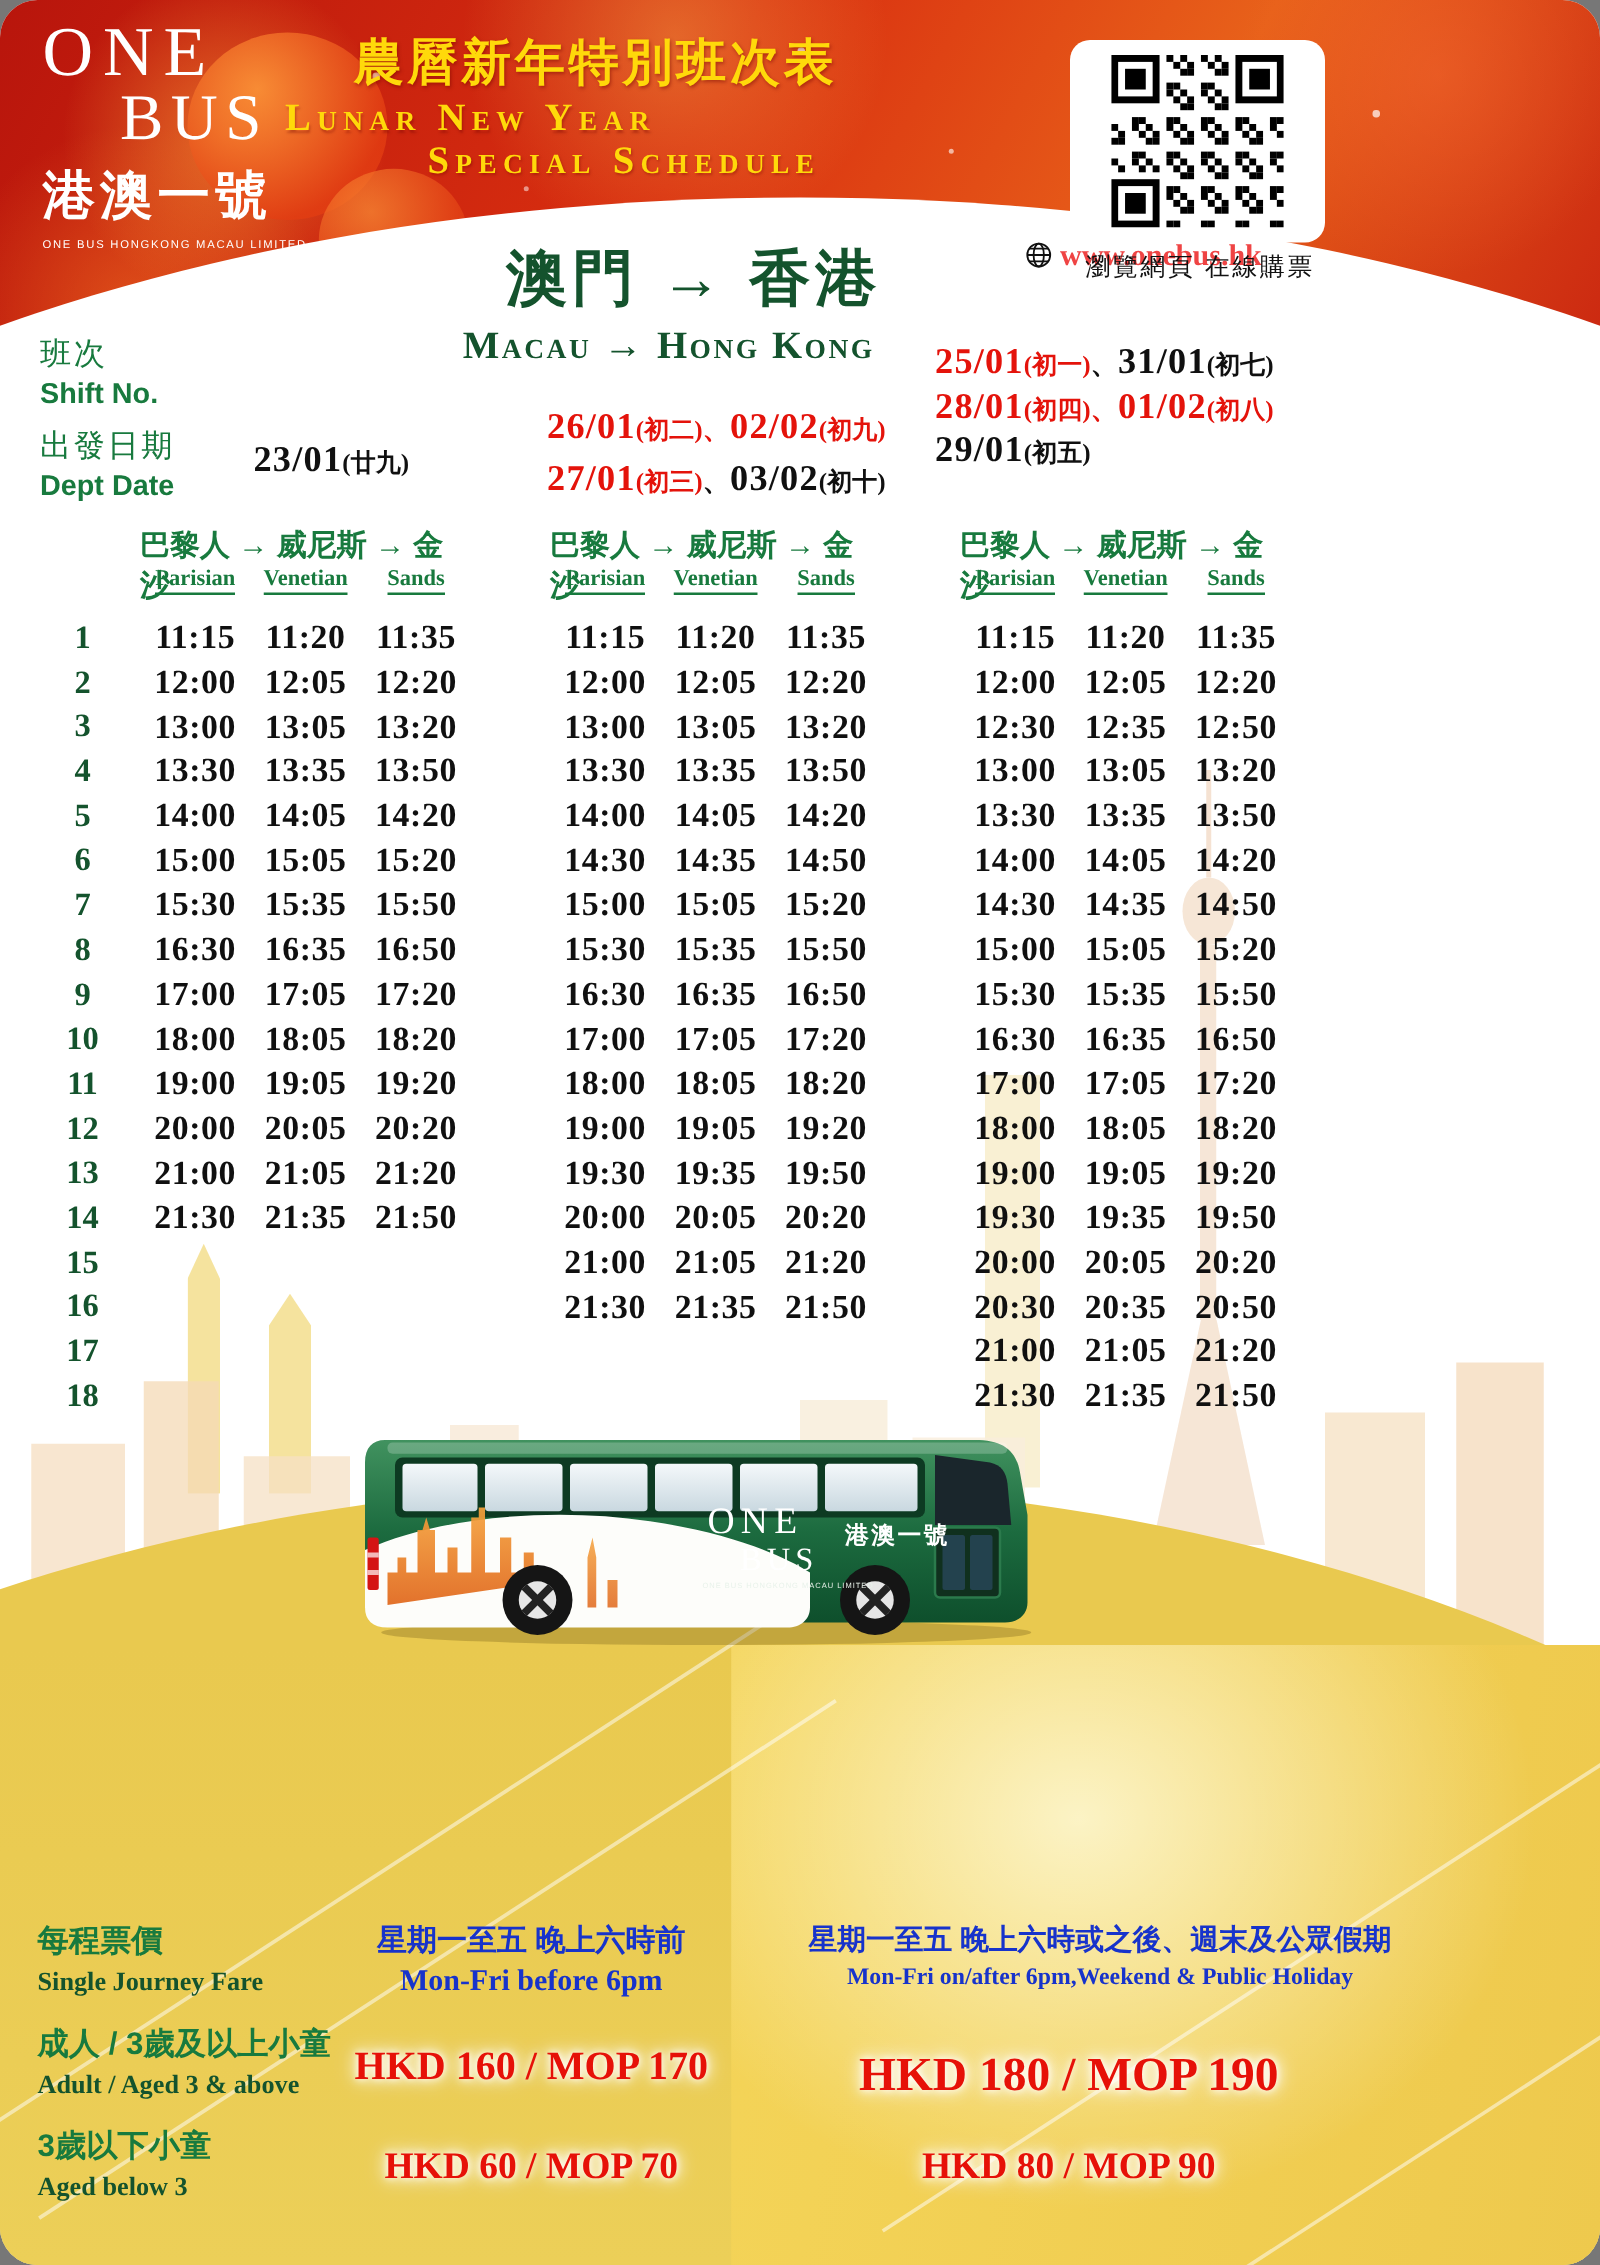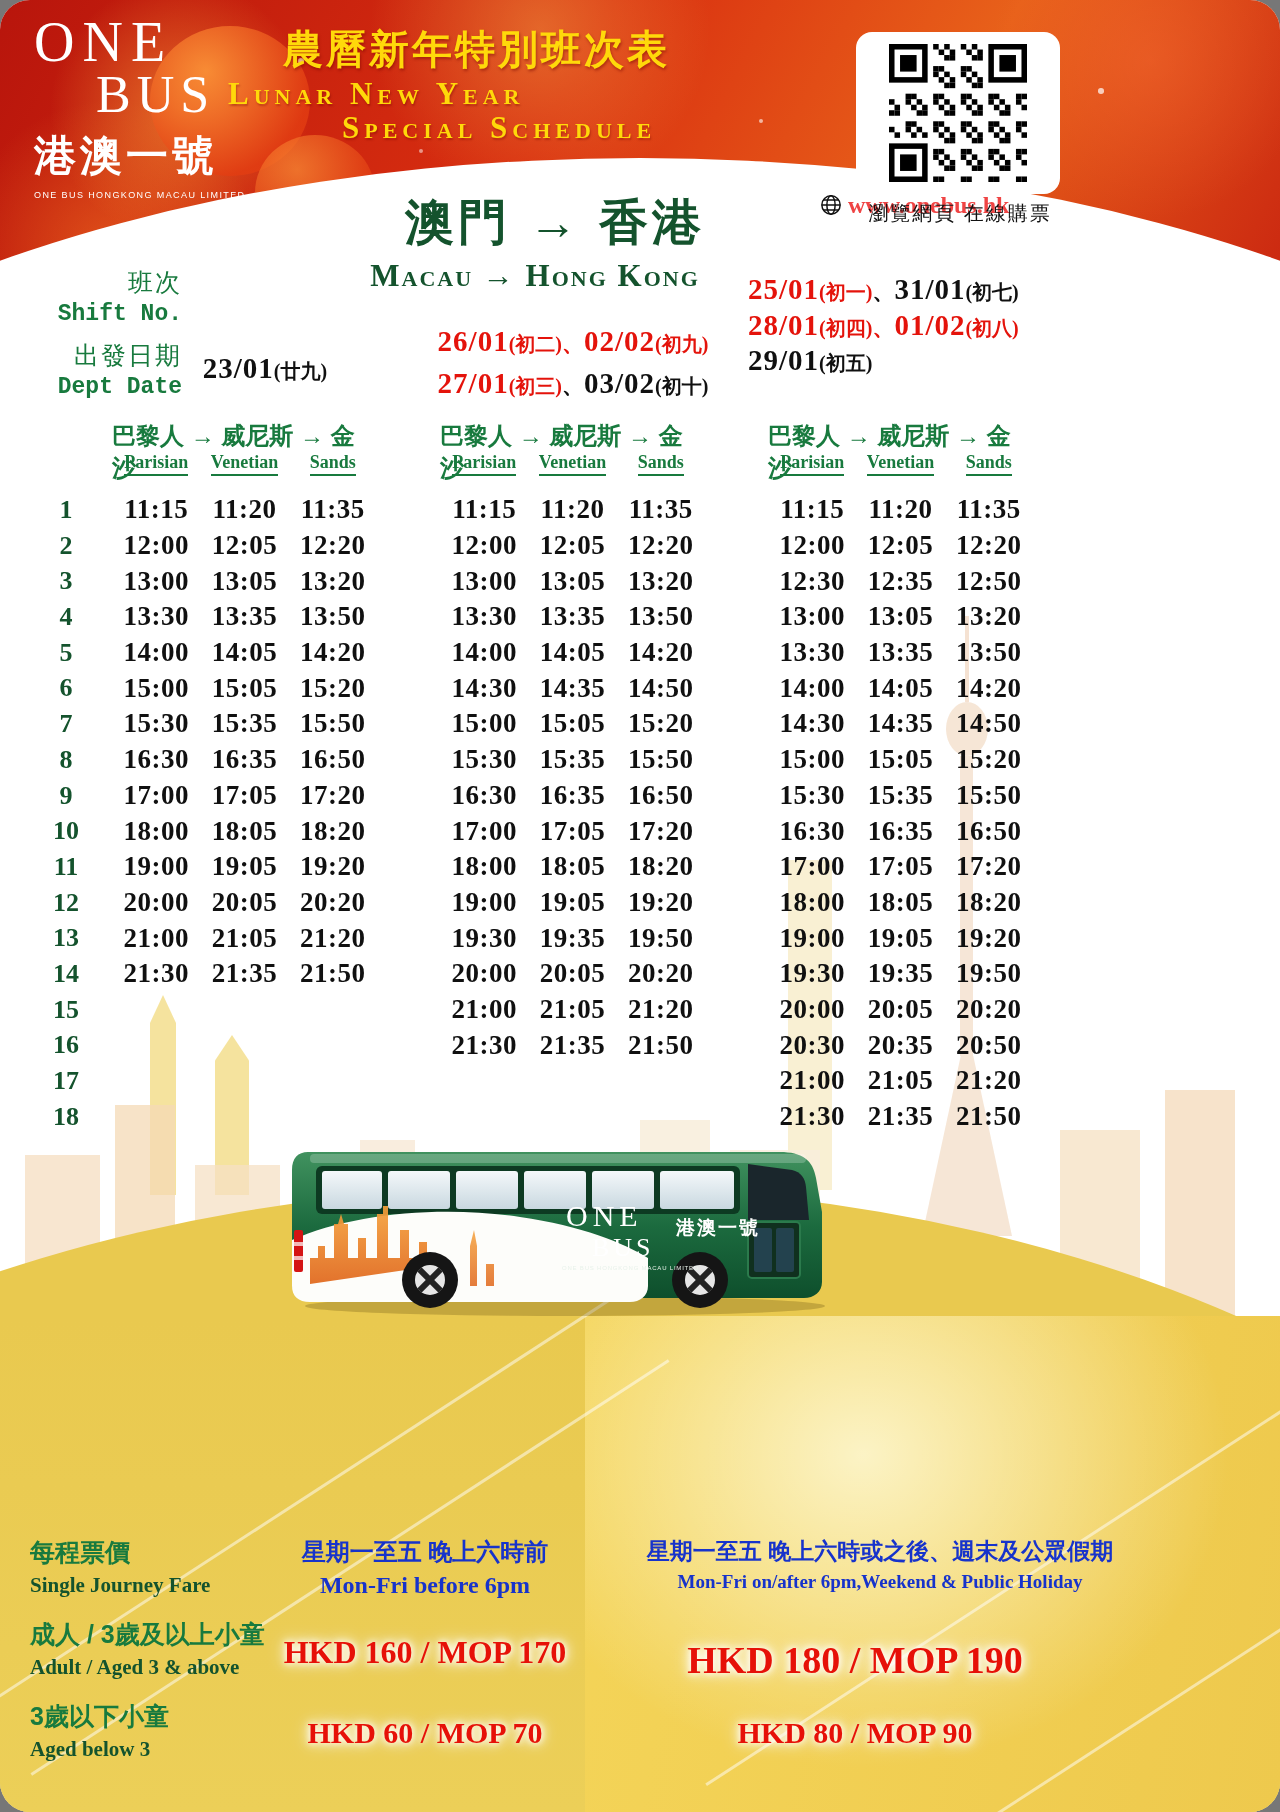--- a/index.html
+++ b/index.html
@@ -51,22 +51,22 @@
   .website-note{position:absolute;left:820px;top:200px;width:280px;text-align:center;z-index:4;
     font-family:"Liberation Sans",sans-serif;font-size:20px;color:#111;letter-spacing:2px;}
 
   
   .route-zh{position:absolute;left:340px;top:190px;width:430px;text-align:center;z-index:3;
     font-family:"Liberation Sans",sans-serif;font-size:49px;font-weight:bold;color:var(--dark_green,#14532d);letter-spacing:4px;}
   .route-en{position:absolute;left:320px;top:258px;width:430px;text-align:center;z-index:3;
     font-variant:small-caps;font-weight:bold;font-size:31px;color:var(--dark_green,#14532d);letter-spacing:2px;}
 
   
-  .side-labels{position:absolute;left:32px;top:266px;width:150px;text-align:right;z-index:3;
-    font-family:Liberation Mono, monospace;}
+  .side-labels{position:absolute;left:32px;top:266px;width:150px;text-align:left;z-index:3;
+    font-family:Liberation Sans, sans-serif;}
   .sl-zh{font-size:25px;color:var(--green,#187a3e);letter-spacing:2px;}
   .sl-en{font-size:23px;font-weight:bold;color:var(--green,#187a3e);margin-top:2px;}
   .sl-gap{height:12px;}
 
   
   .dates-block{position:absolute;z-index:3;white-space:nowrap;}
   .dates-1{left:105px;top:352px;width:320px;text-align:center;}
   .dates-2{left:398px;top:320px;width:350px;text-align:center;}
   .dates-2 .date-line{height:42px;line-height:42px;}
   .dates-3{left:748px;top:272px;width:370px;text-align:left;}

